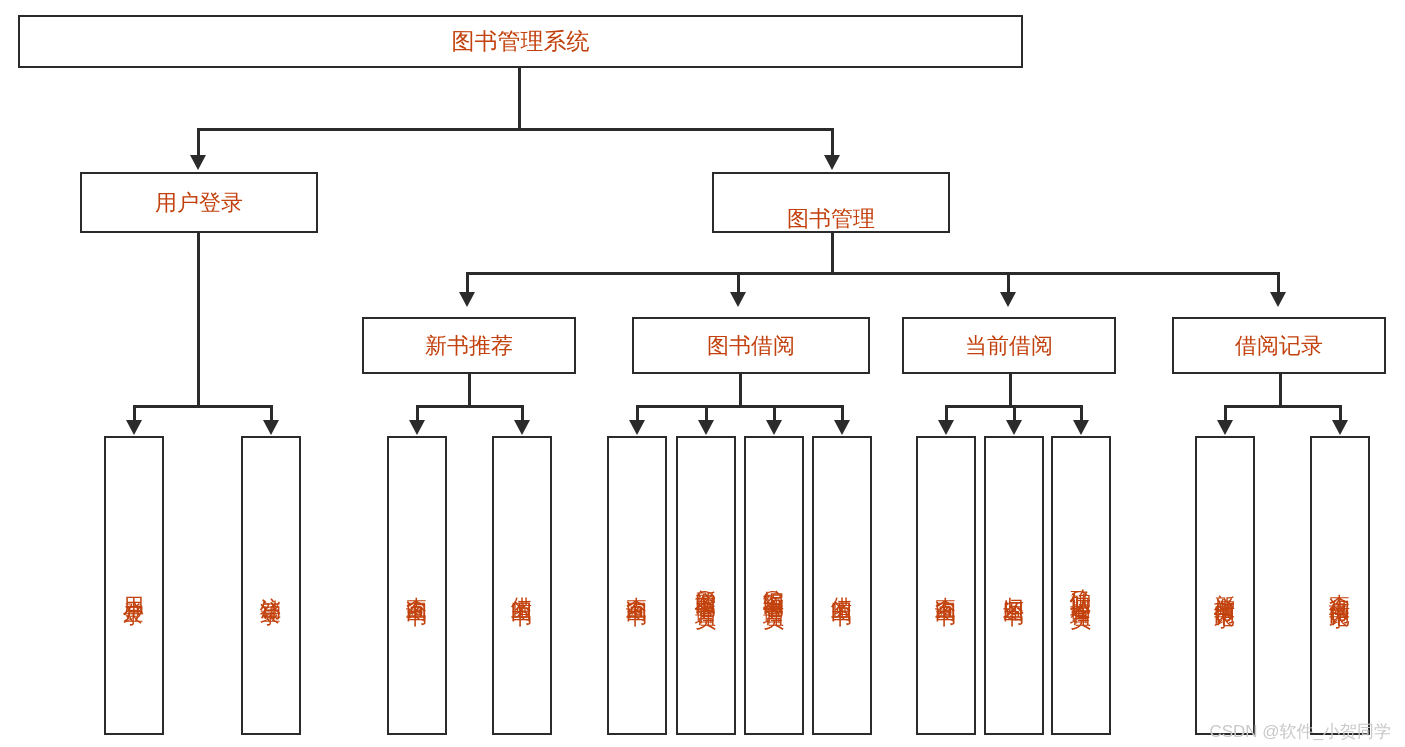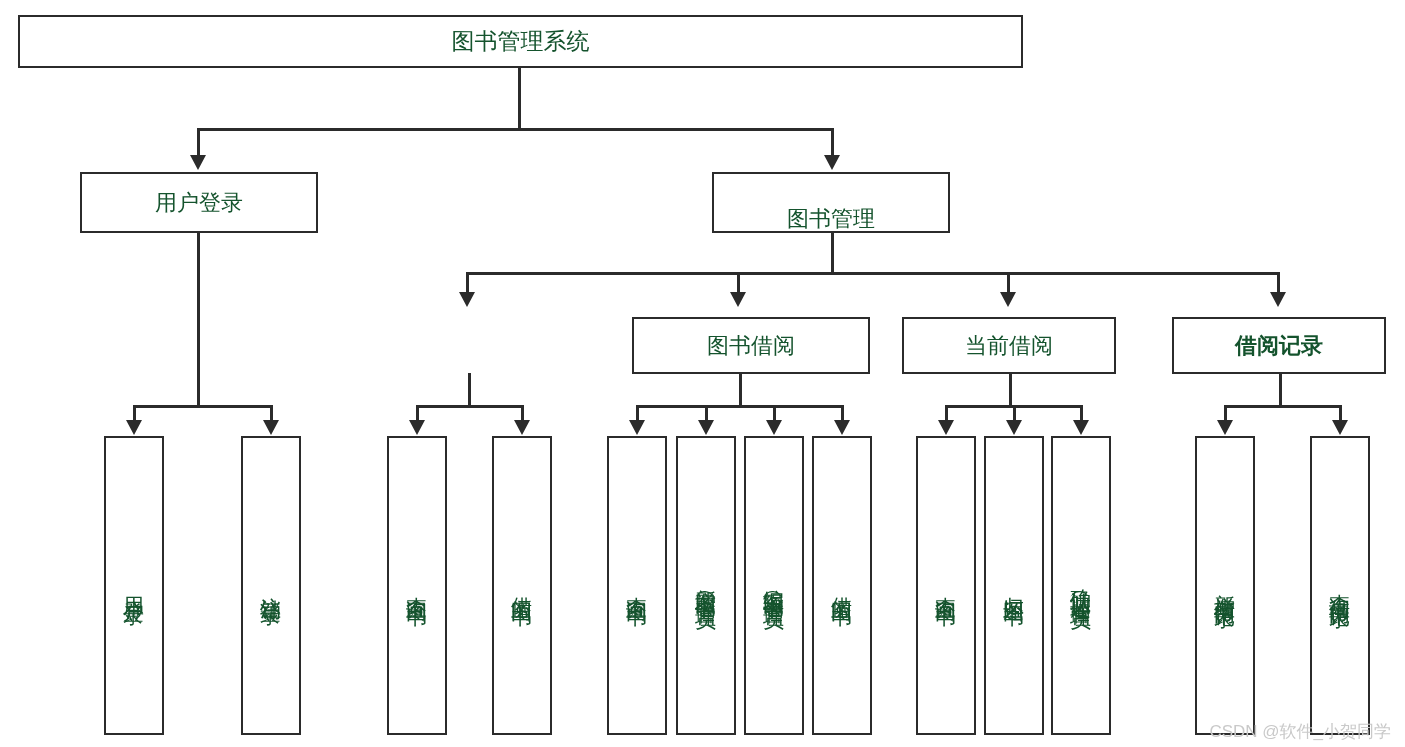--- a/index.html
+++ b/index.html
@@ -19,21 +19,21 @@
   }
   
   .node {
     position: absolute;
     box-sizing: border-box;
     border: 2px solid #2b2b2b;
     background: #ffffff;
     display: flex;
     align-items: center;
     justify-content: center;
-    color: #14532d;
+    color: #c2410c;
     z-index: 3;
   }
   .node .label {
     display: block;
     text-align: center;
     line-height: 1.15;
     white-space: nowrap;
   }
   
   .node.horiz .label {
@@ -155,27 +155,30 @@
     <span class="label">图书管理系统</span>
   </div>
 
   <div class="node horiz" style="left:80px; top:172px; width:238px; height:61px;">
     <span class="label">用户登录</span>
   </div>
   <div class="node horiz" style="left:712px; top:172px; width:238px; height:61px;align-items:flex-end;">
     <span class="label">图书管理</span>
   </div>
 
+  <div class="node horiz" style="left:362px; top:317px; width:214px; height:57px;">
+    <span class="label">新书推荐</span>
+  </div>
   <div class="node horiz" style="left:632px; top:317px; width:238px; height:57px;">
     <span class="label">图书借阅</span>
   </div>
   <div class="node horiz" style="left:902px; top:317px; width:214px; height:57px;">
     <span class="label">当前借阅</span>
   </div>
-  <div class="node horiz" style="left:1172px; top:317px; width:214px; height:57px;font-weight:bold;">
+  <div class="node horiz" style="left:1172px; top:317px; width:214px; height:57px;">
     <span class="label">借阅记录</span>
   </div>
 
   <div class="node vert" style="left:104px; top:436px; width:60px; height:299px;">
     <span class="label">用户登录</span>
   </div>
   <div class="node vert" style="left:241px; top:436px; width:60px; height:299px;">
     <span class="label">注销登录</span>
   </div>
 

